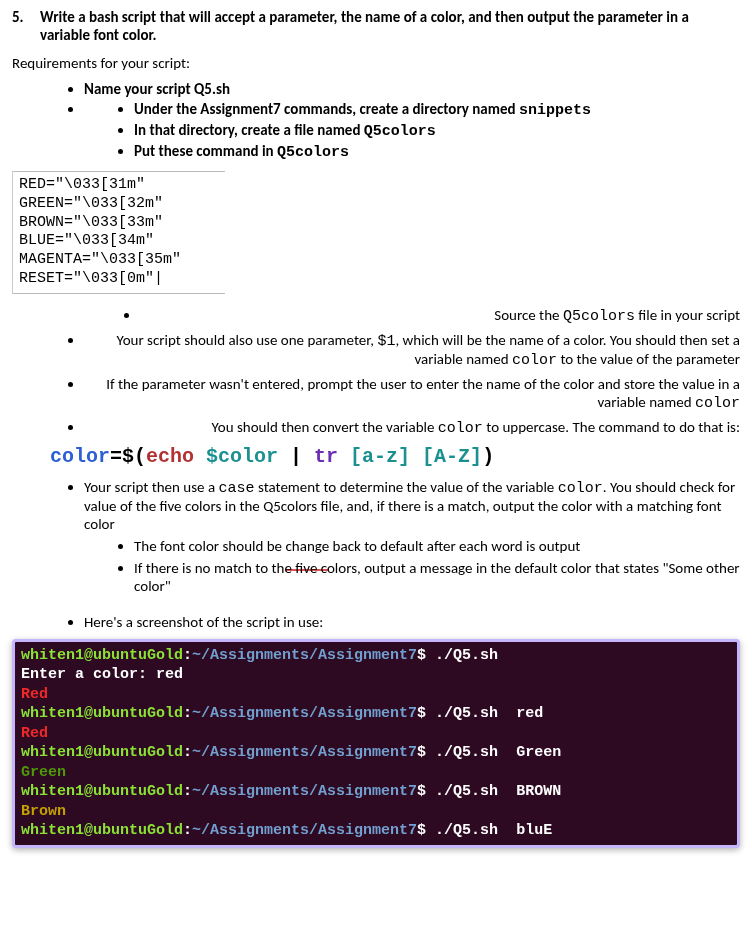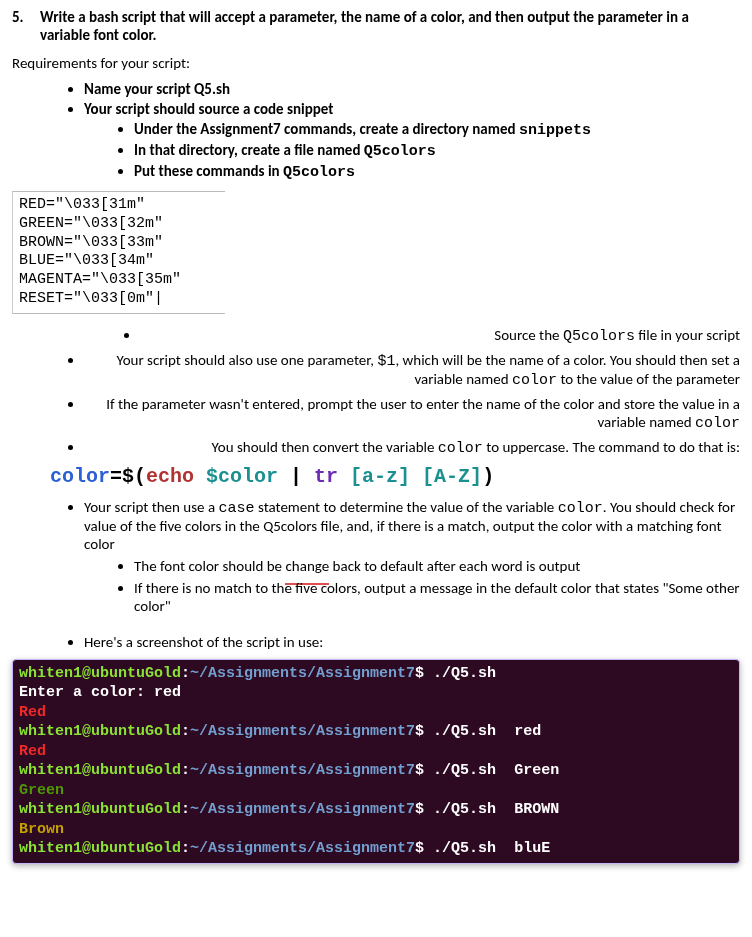--- a/index.html
+++ b/index.html
@@ -88,36 +88,36 @@
   ul.sublist {
     list-style: disc;
     margin: 4px 0 0 0;
     padding-left: 50px;
   }
   ul.sublist > li {
     margin-bottom: 4px;
   }
   .underline-red {
     border-bottom: 2px solid #e05050;
-    padding-bottom: 8px;
+    padding-bottom: 14px;
   }
   .screenshot-heading {
     list-style: disc;
     margin: 18px 0 8px 0;
     padding-left: 72px;
   }
   .terminal {
     background: #2d0a22;
     color: #fff;
     font-family: "Courier New", monospace;
     font-size: 15px;
     font-weight: bold;
     padding: 4px 6px;
     line-height: 1.3;
-    border: 1px solid #c4b5fd;
+    border: 3px solid #c4b5fd;
     border-radius: 4px;
     box-shadow: 0 2px 6px rgba(0,0,0,0.3);
     white-space: pre;
     min-height: 190px;
   }
   .t-user { color: #8ae234; font-weight: bold; }
   .t-path { color: #729fcf; font-weight: bold; }
   .t-white { color: #ffffff; }
   .t-red { color: #ef2929; }
   .t-green { color: #4e9a06; }
@@ -129,30 +129,29 @@
 <div class="question">
   <div class="qnum">5.</div>
   <div class="qtext">Write a bash script that will accept a parameter, the name of a color, and then output the parameter in a variable font color.</div>
 </div>
 
 <div class="req-heading">Requirements for your script:</div>
 
 <ul class="level1">
   <li>Name your script Q5.sh</li>
   <li>
-    <span>Your script should source a code snippet</span>
     <ul class="level2">
       <li>
         <span>Under the Assignment7 commands, create a directory named </span><span class="mono">snippets</span>
       </li>
       <li>
         <span>In that directory, create a file named </span><span class="mono">Q5colors</span>
       </li>
       <li>
-        <span>Put these commands in </span><span class="mono">Q5colors</span>
+        <span>Put these command in </span><span class="mono">Q5colors</span>
       </li>
     </ul>
   </li>
 </ul>
 
 <div class="codebox">RED="\033[31m"
 GREEN="\033[32m"
 BROWN="\033[33m"
 BLUE="\033[34m"
 MAGENTA="\033[35m"

